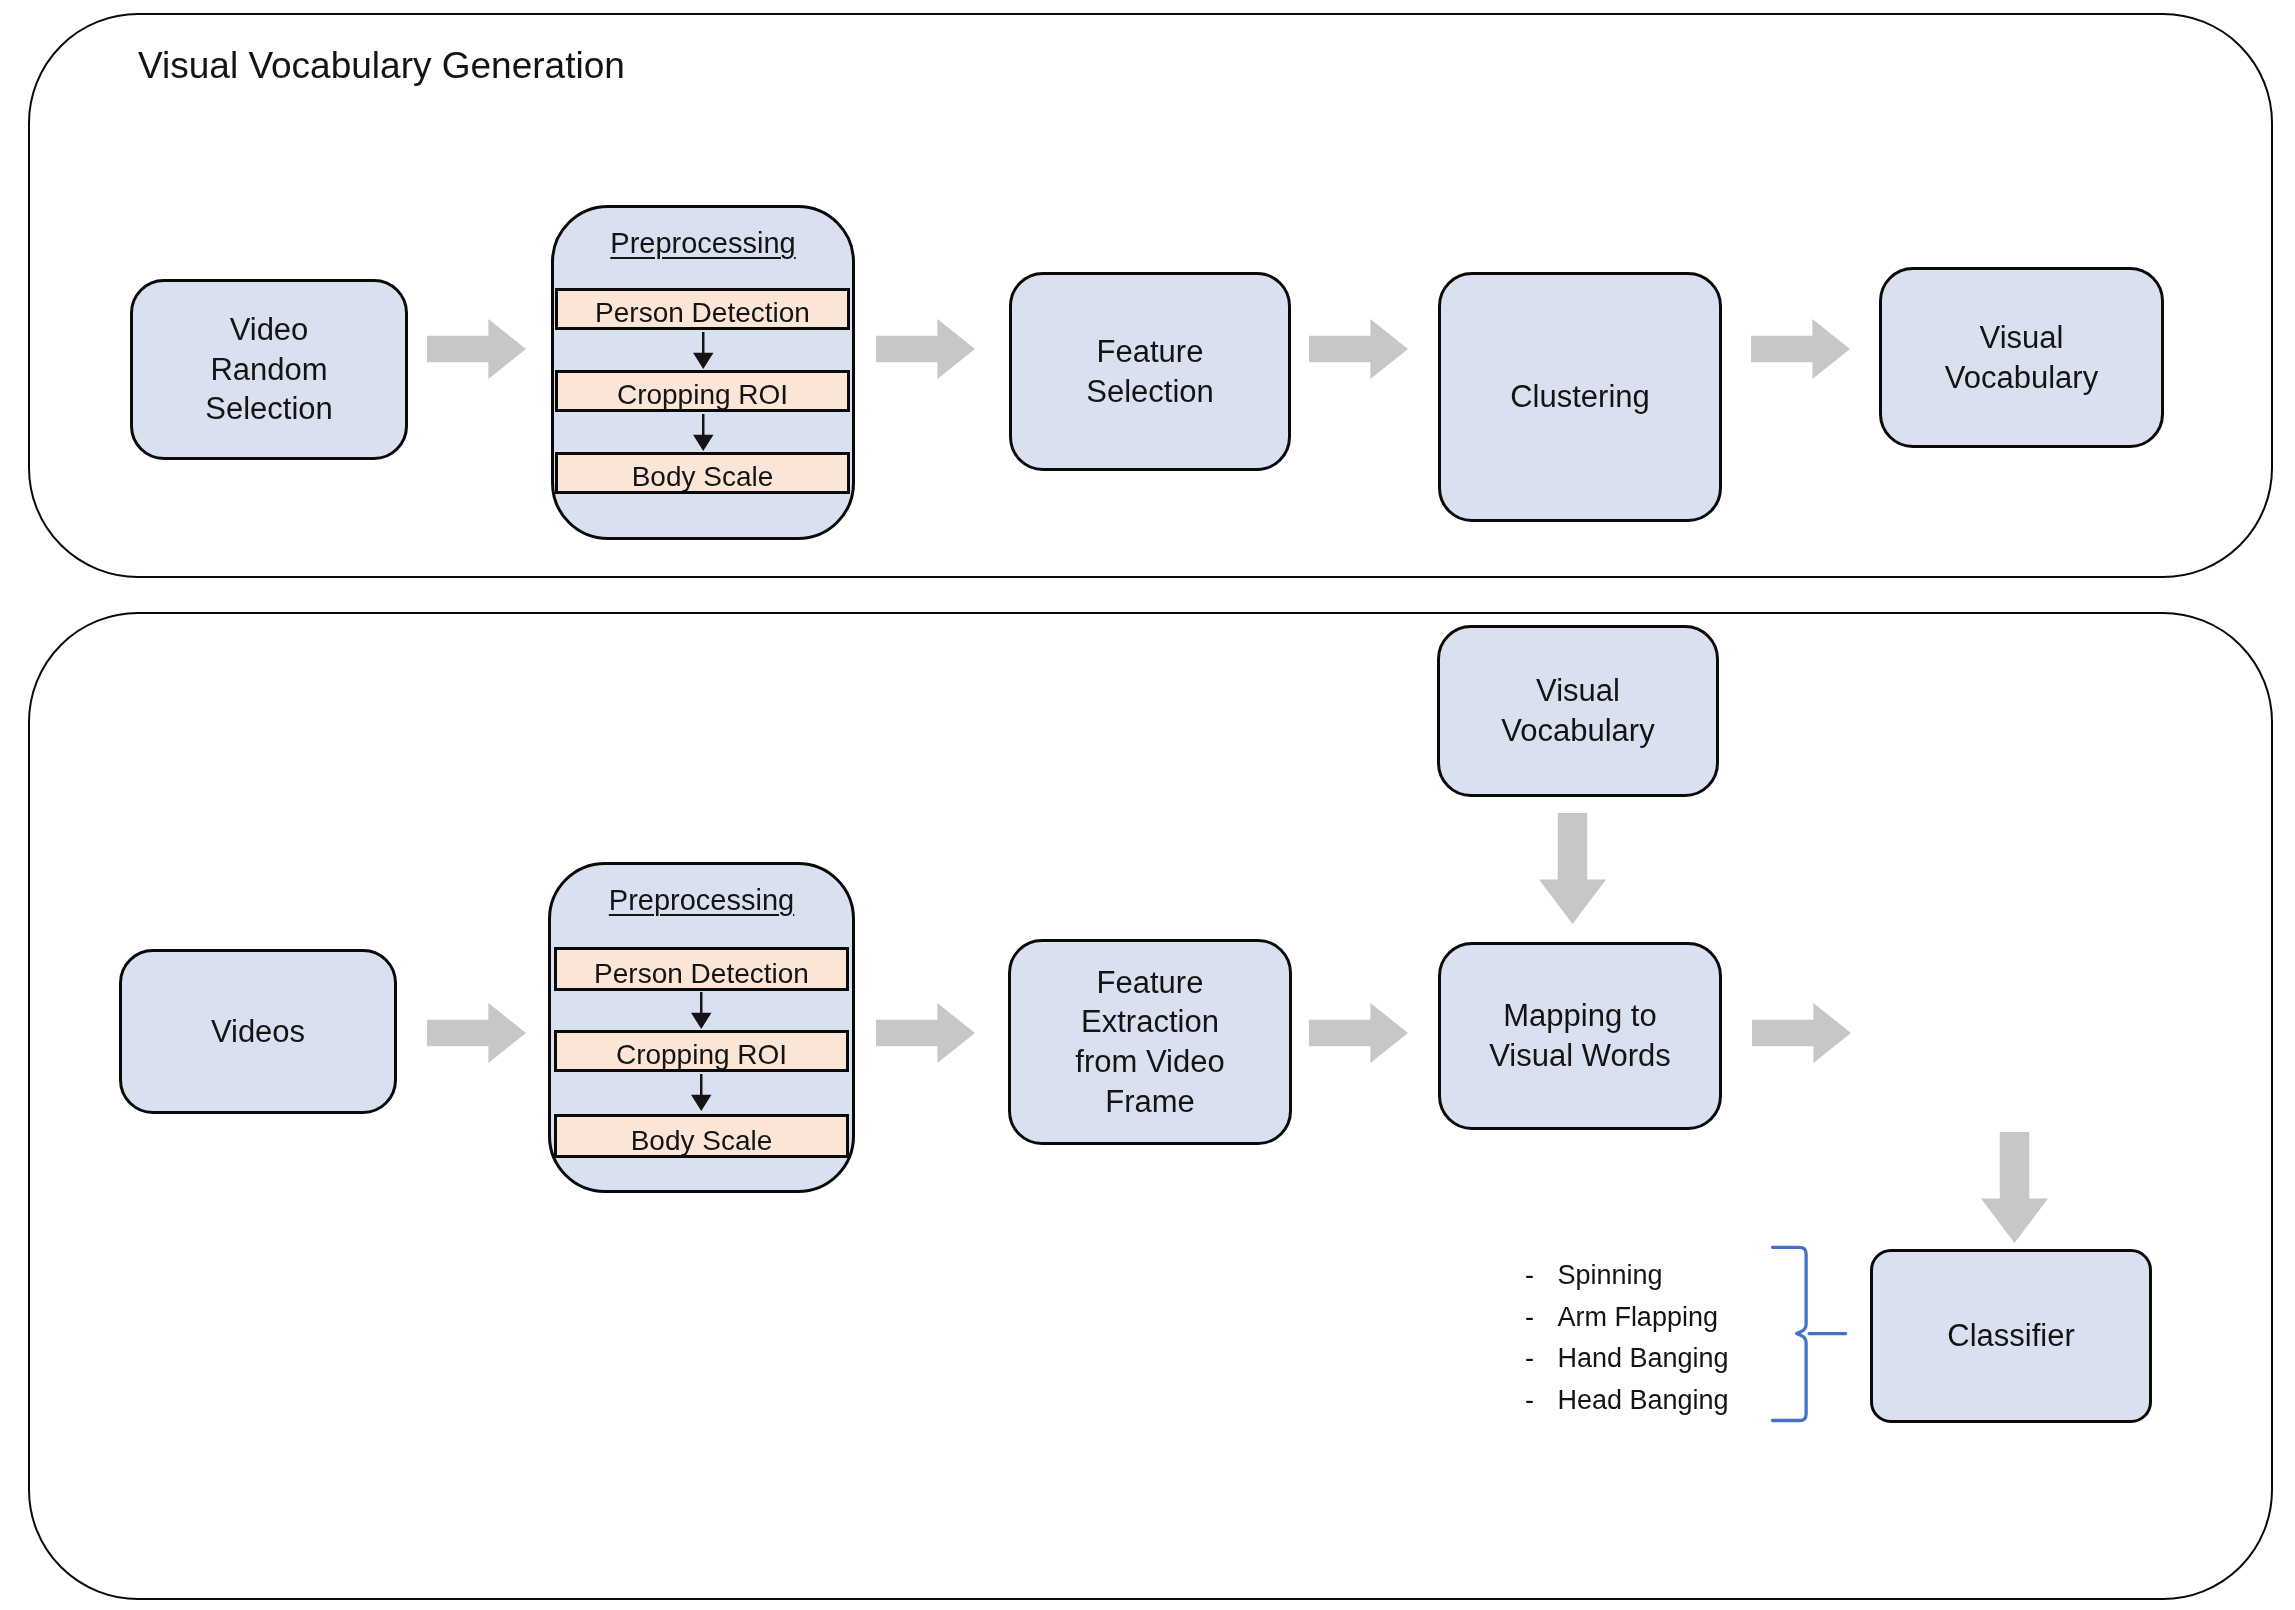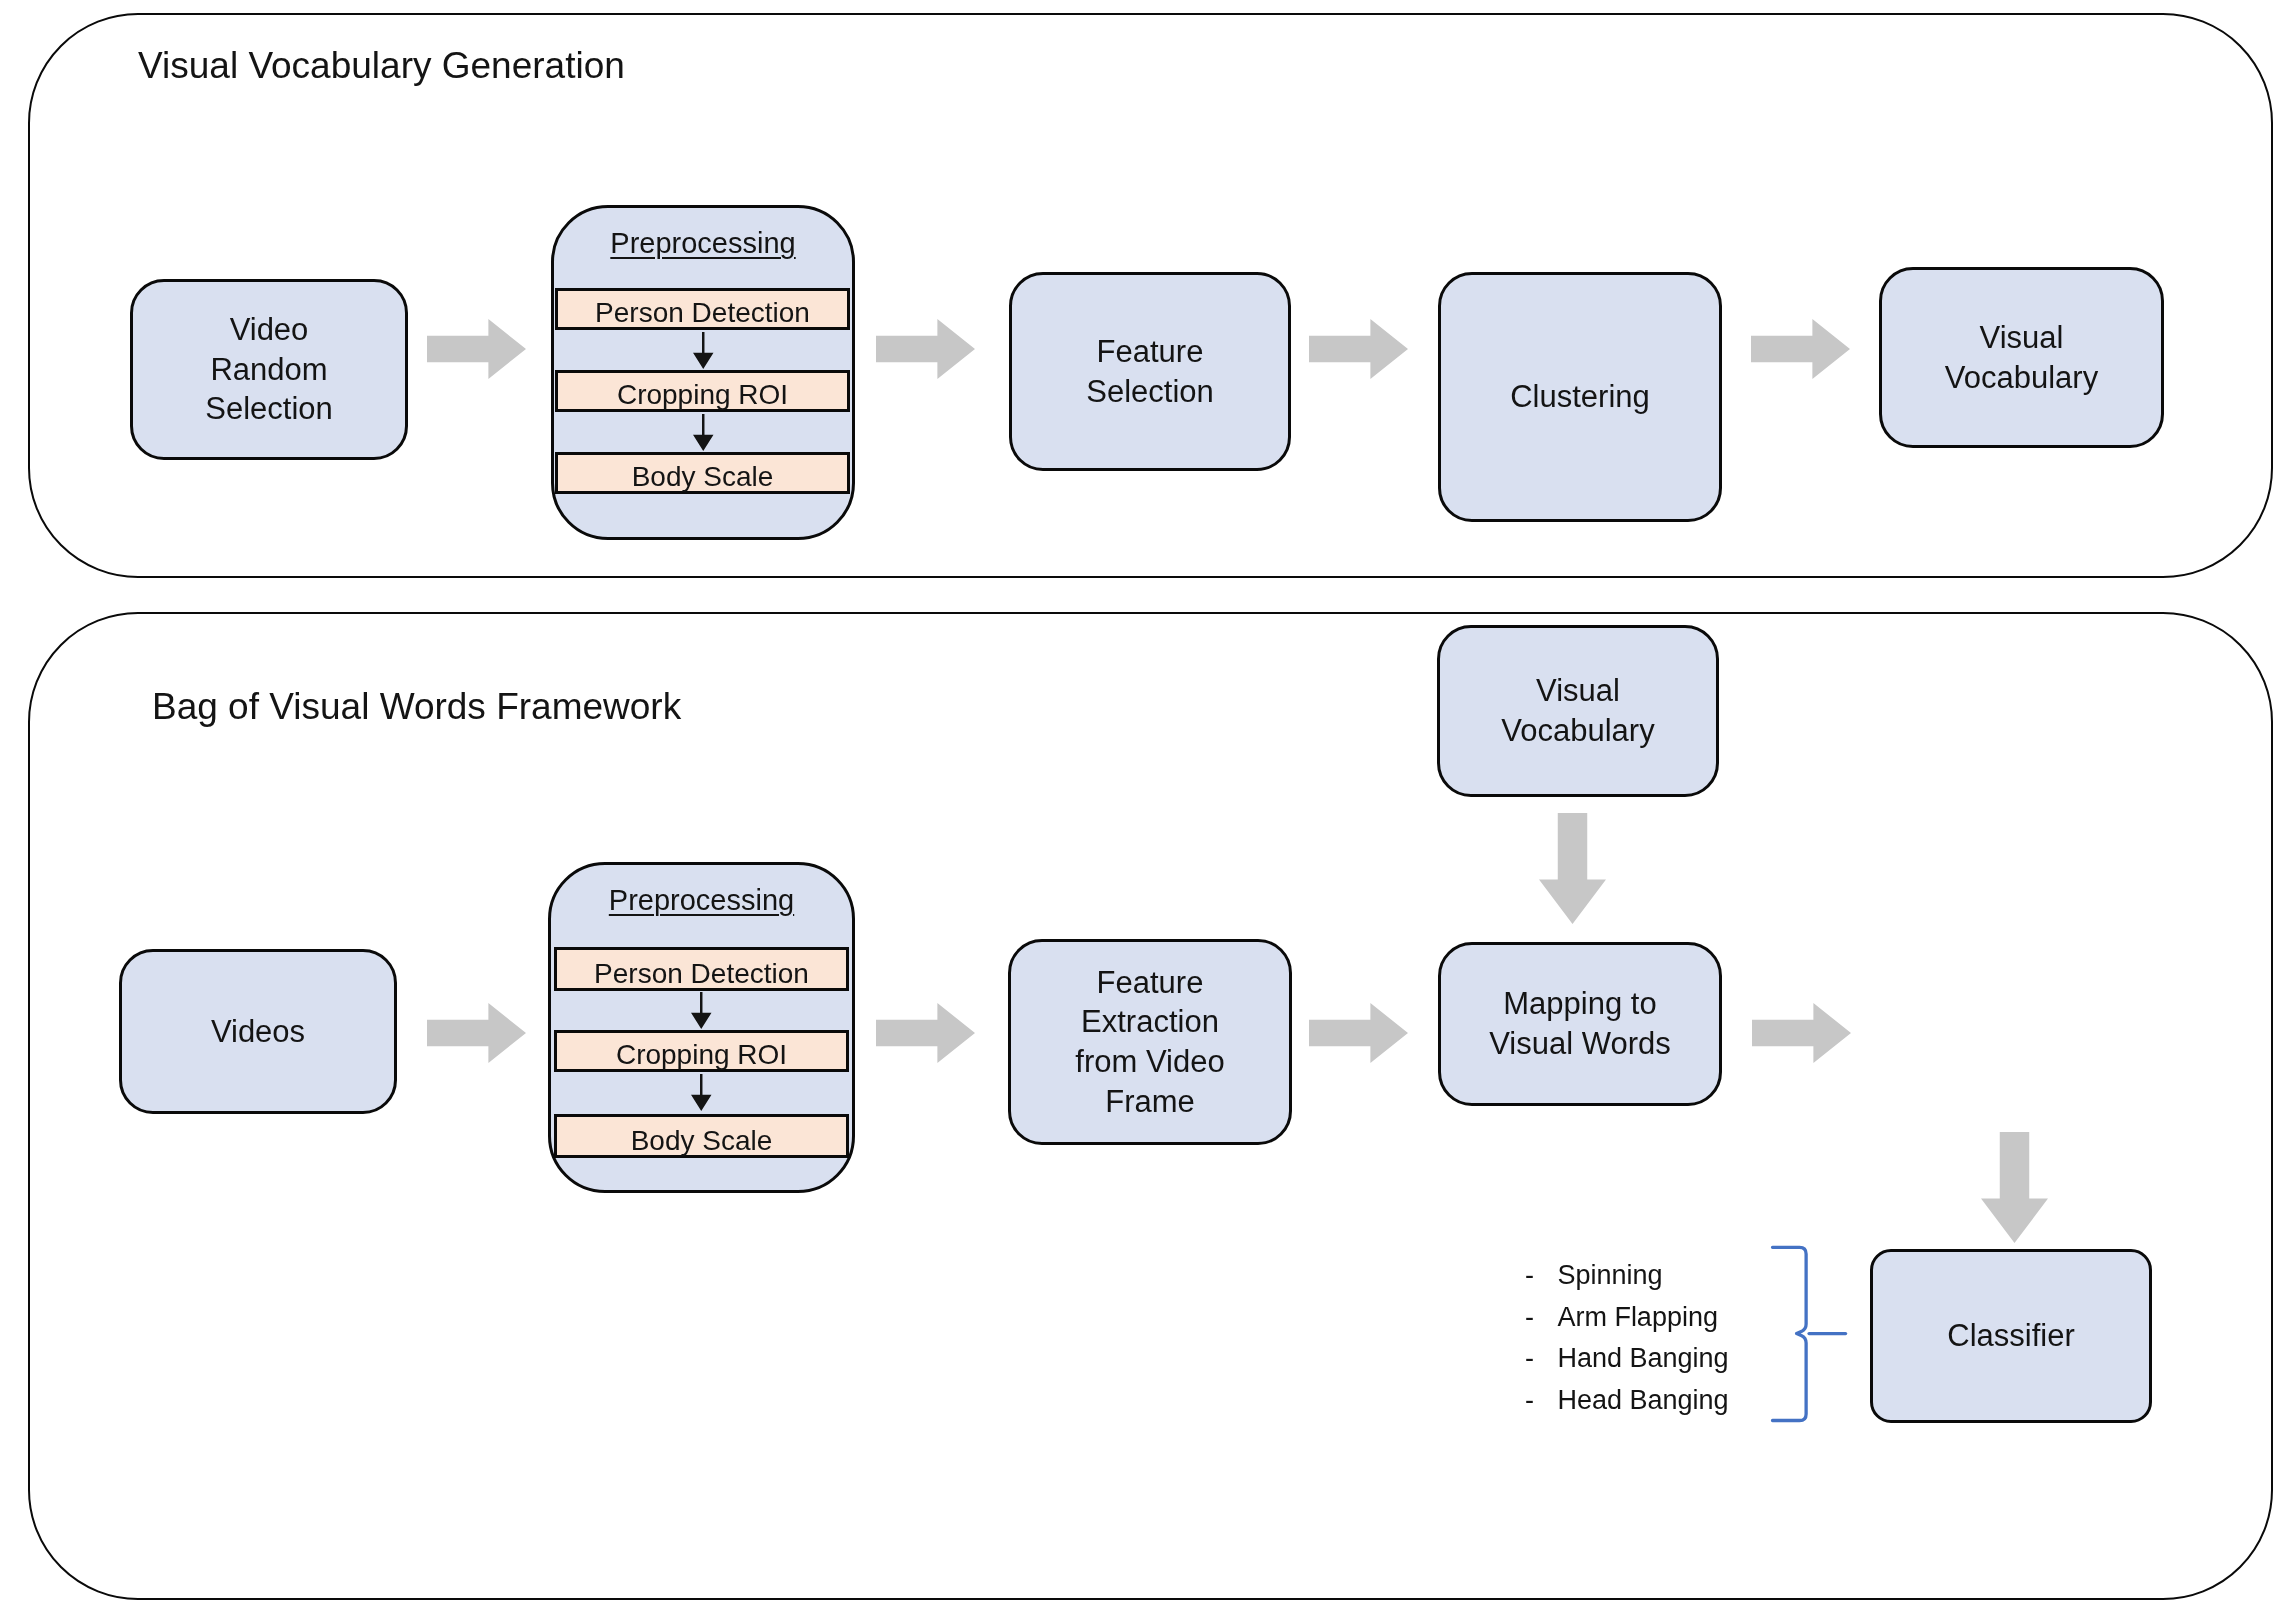--- a/index.html
+++ b/index.html
@@ -164,21 +164,20 @@
 
   <div class="arrow-r" style="left:1751px;top:319px;"></div>
 
   <div class="box" style="left:1879px;top:267px;width:285px;height:181px;">
     <div class="lbl">Visual
 Vocabulary</div>
   </div>
 
   <div class="frame" style="left:28px;top:612px;width:2245px;height:988px;"></div>
 
-  <div class="title" style="left:152px;top:686px;">Bag of Visual Words Framework</div>
 
   <div class="box" style="left:1437px;top:625px;width:282px;height:172px;">
     <div class="lbl">Visual
 Vocabulary</div>
   </div>
 
   <div class="arrow-d" style="left:1539px;top:813px;"></div>
 
   <div class="box" style="left:119px;top:949px;width:278px;height:165px;">
     <div class="lbl">Videos</div>
@@ -204,21 +203,21 @@
 
   <div class="box" style="left:1008px;top:939px;width:284px;height:206px;">
     <div class="lbl">Feature
 Extraction
 from Video
 Frame</div>
   </div>
 
   <div class="arrow-r" style="left:1309px;top:1003px;"></div>
 
-  <div class="box" style="left:1438px;top:942px;width:284px;height:164px;">
+  <div class="box" style="left:1438px;top:942px;width:284px;height:188px;">
     <div class="lbl">Mapping to
 Visual Words</div>
   </div>
 
   <div class="arrow-r" style="left:1752px;top:1003px;"></div>
 
 
   <div class="arrow-d" style="left:1981px;top:1132px;"></div>
 
   <div class="box" style="left:1870px;top:1249px;width:282px;height:174px;border-radius:21px;">

